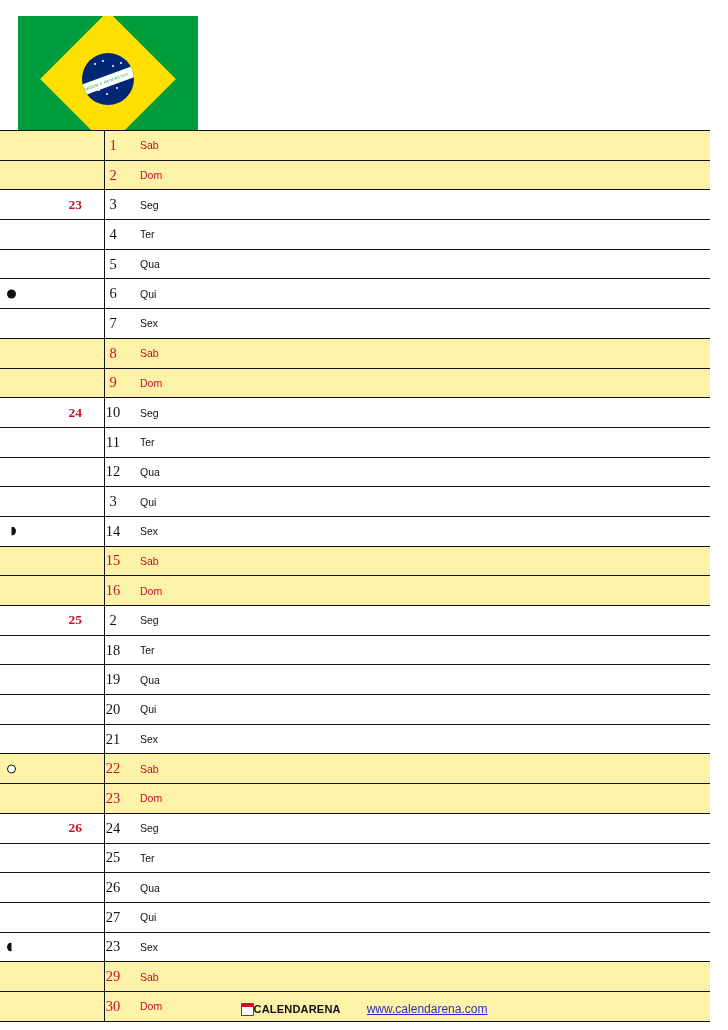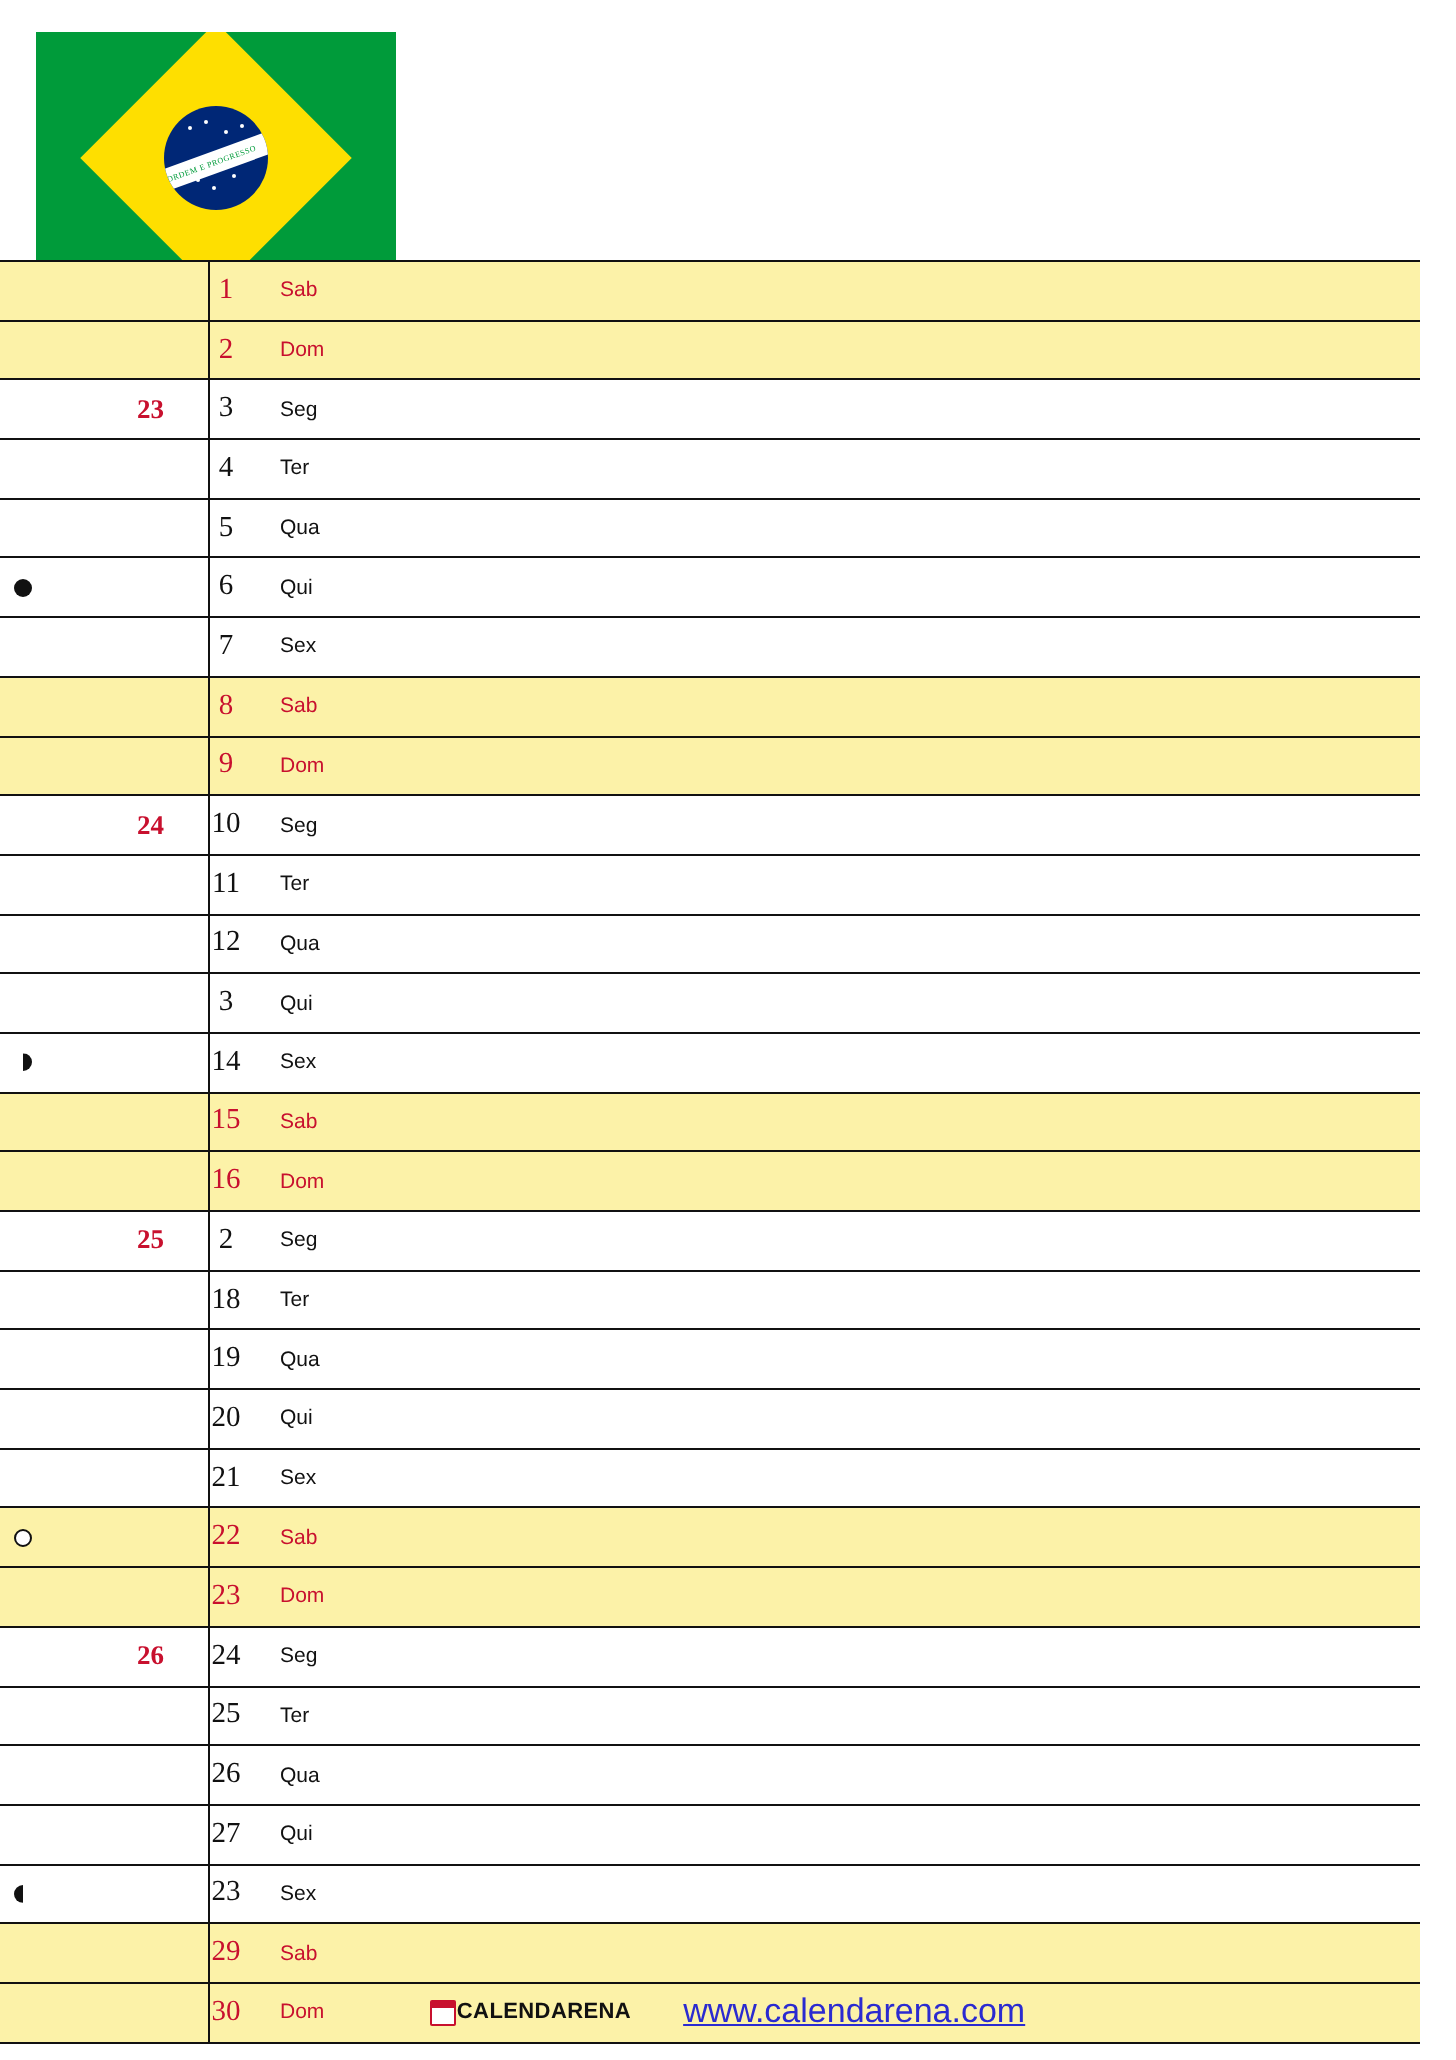--- a/index.html
+++ b/index.html
@@ -223,21 +223,21 @@
   }
   .brand-icon::before {
     content: "";
     position: absolute;
     left: 1px; right: 1px; top: 4px; bottom: 1px;
     background: #ffffff;
   }
   .site-link {
     color: #2b2bd0;
     text-decoration: underline;
-    font-size: 17px;
+    font-size: 12px;
   }
 </style>
 </head>
 <body>
 
 <div class="header">
   <div class="flag">
     <div class="diamond"></div>
     <div class="globe">
       <div class="star" style="left:12px;top:10px;"></div>

